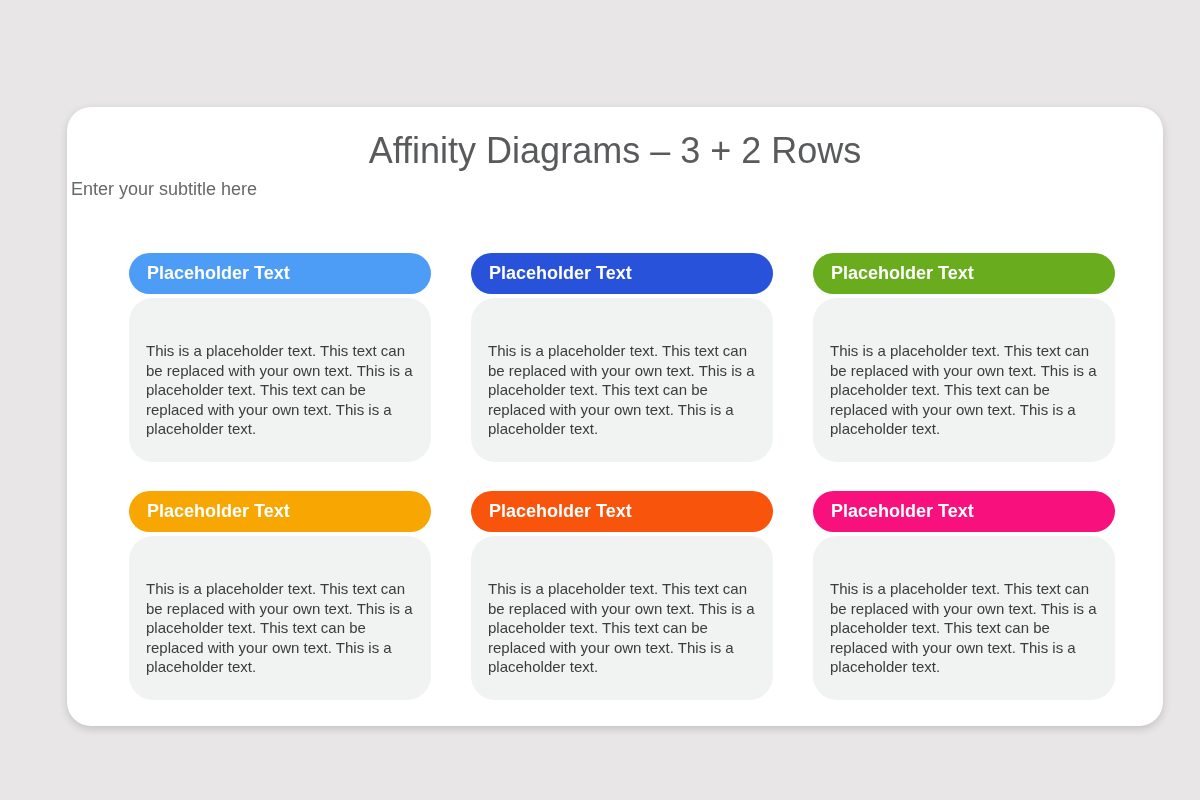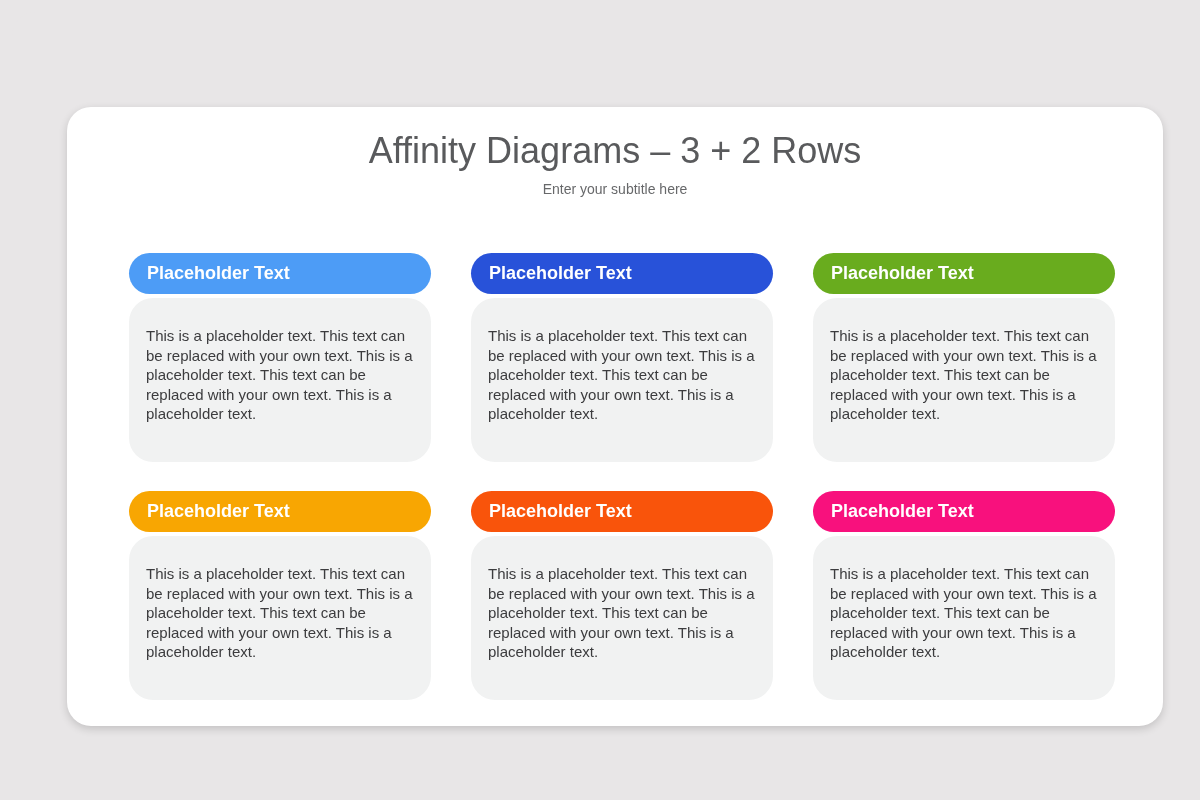--- a/index.html
+++ b/index.html
@@ -27,22 +27,22 @@
   .slide-title {
     margin-top: 21px;
     text-align: center;
     font-size: 36px;
     line-height: 45px;
     font-weight: 400;
     color: #595A5C;
   }
   .slide-subtitle {
     margin-top: 7px;
-    text-align: center;
-    font-size: 14px;
+    text-align: left;
+    font-size: 18px;
     line-height: 18px;
     color: #67686A;
   }
   .cards-grid {
     position: absolute;
     left: 50px;
     top: 134px;
     width: 994px;
     display: grid;
     grid-template-columns: repeat(3, 310px);
@@ -61,21 +61,21 @@
     margin-bottom: 2px;
   }
   .card-header span {
     color: #FFFFFF;
     font-size: 18px;
     font-weight: 700;
   }
   .card-body {
     height: 164px;
     background: #F1F2F2;
-    padding: 24px 13px 0 13px;
+    padding: 39px 13px 0 13px;
   }
   .card-body p {
     font-size: 15px;
     line-height: 19.5px;
     color: #3C3C3E;
   }
 </style>
 </head>
 <body>
 

